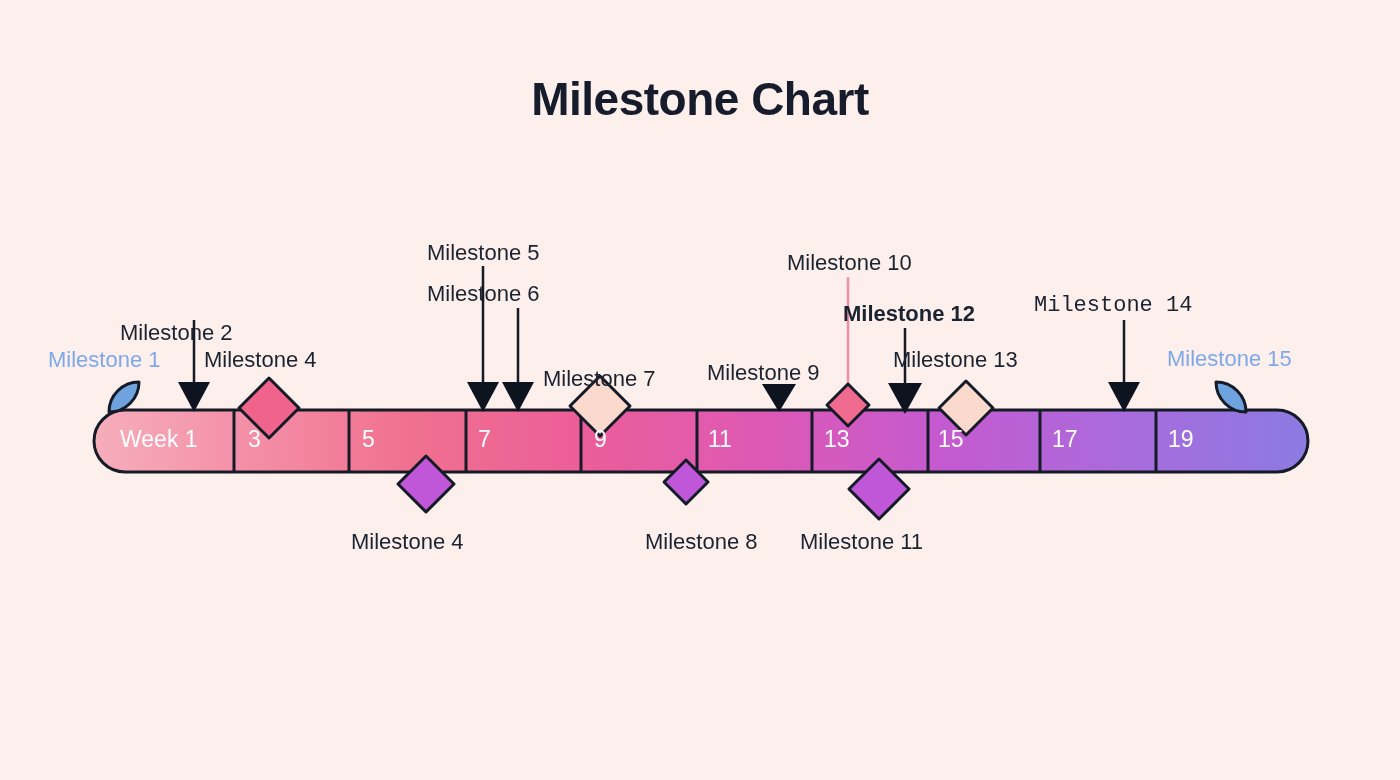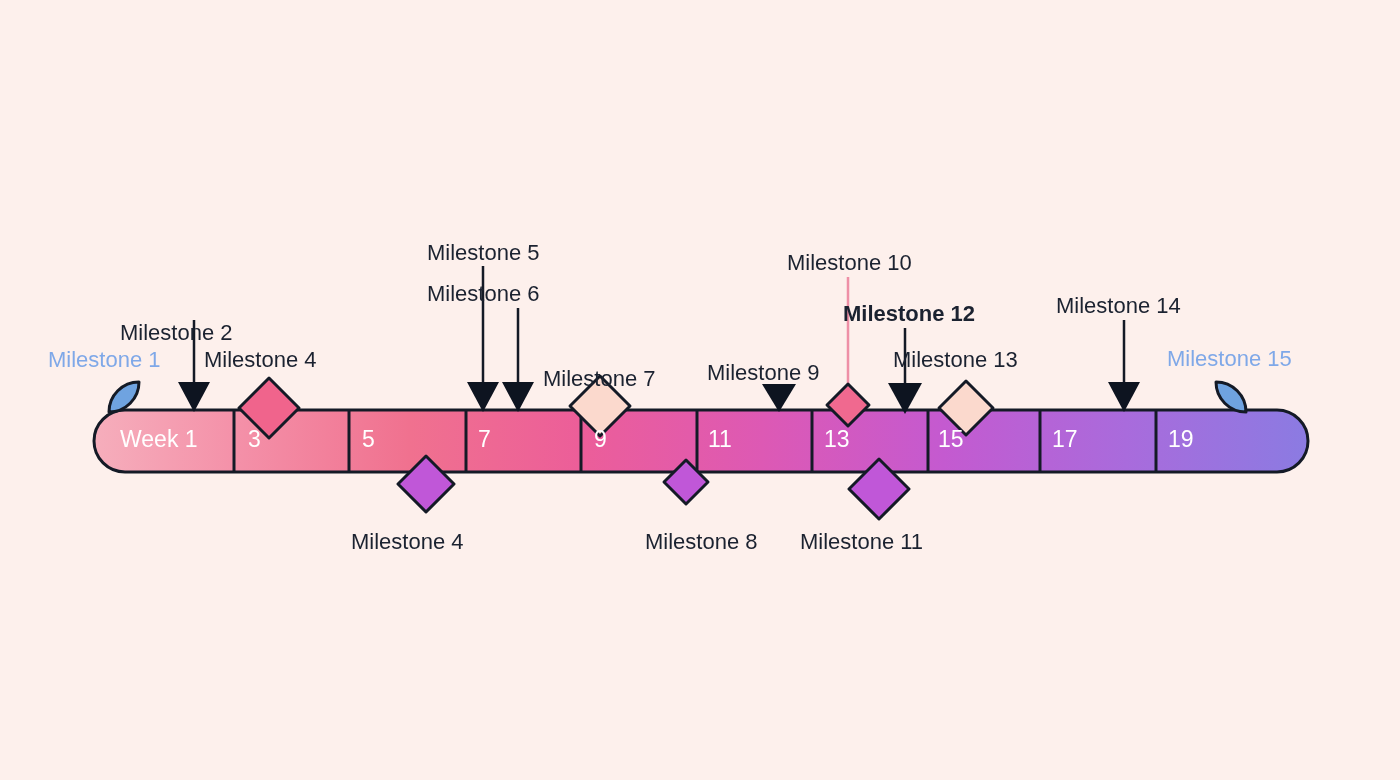--- a/index.html
+++ b/index.html
@@ -50,20 +50,21 @@
     color: #FFFFFF;
     white-space: nowrap;
     line-height: 1;
   }
 </style>
 </head>
 <body>
 
 <div id="stage">
 
+  <div id="chart-title">Milestone Chart</div>
 
   <svg id="svg-layer" width="1400" height="780">
     <defs>
       <linearGradient id="barGrad" x1="0" y1="0" x2="1" y2="0">
         <stop offset="0%" stop-color="#F6AEBC"></stop>
         <stop offset="12%" stop-color="#F490A8"></stop>
         <stop offset="26%" stop-color="#F0718F"></stop>
         <stop offset="40%" stop-color="#EC5E99"></stop>
         <stop offset="55%" stop-color="#DD59B4"></stop>
         <stop offset="70%" stop-color="#C45AD0"></stop>
@@ -141,16 +142,16 @@
   <div class="ms-label" style="left:351px; top:531px;">Milestone 4</div>
   <div class="ms-label" style="left:427px; top:242px;">Milestone 5</div>
   <div class="ms-label" style="left:427px; top:283px;">Milestone 6</div>
   <div class="ms-label" style="left:543px; top:348px;margin-top:20px;">Milestone 7</div>
   <div class="ms-label" style="left:613px; top:531px;margin-left:32px;">Milestone 8</div>
   <div class="ms-label" style="left:707px; top:362px;">Milestone 9</div>
   <div class="ms-label" style="left:787px; top:252px;">Milestone 10</div>
   <div class="ms-label" style="left:800px; top:531px;">Milestone 11</div>
   <div class="ms-label" style="left:843px; top:303px;font-weight:bold;">Milestone 12</div>
   <div class="ms-label" style="left:893px; top:349px;">Milestone 13</div>
-  <div class="ms-label" style="left:1056px; top:295px;">Milestone 14</div>
+  <div class="ms-label" style="left:1034px; top:295px;font-family:Liberation Mono, monospace;">Milestone 14</div>
   <div class="ms-label blue" style="left:1167px; top:348px;">Milestone 15</div>
 
 </div>
 
 </body></html>

